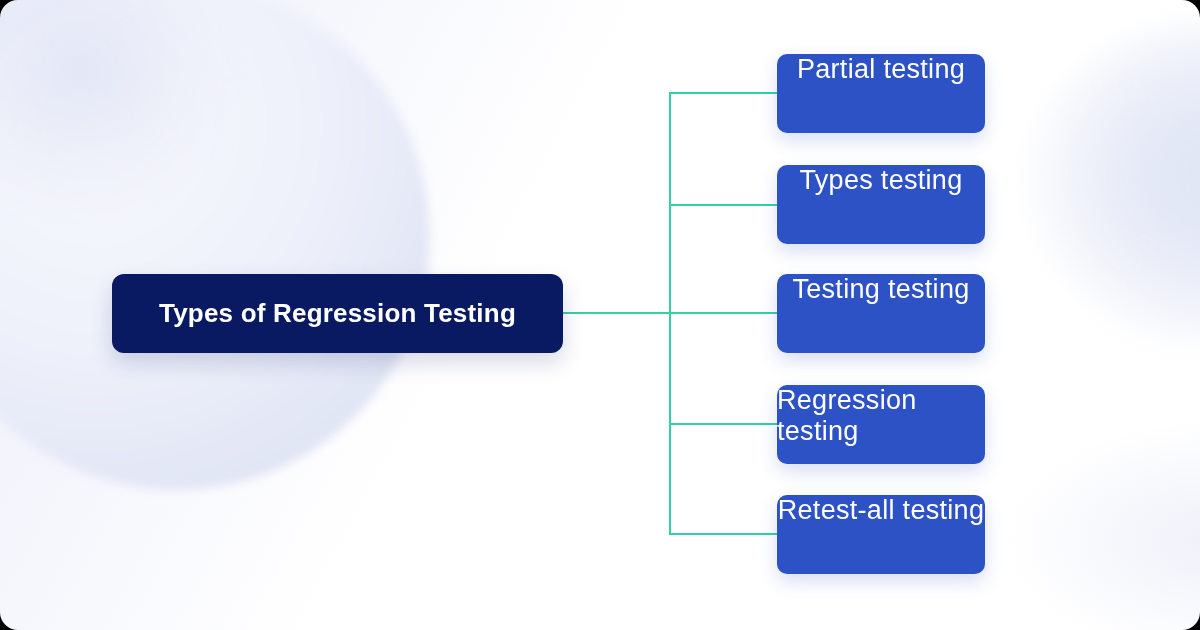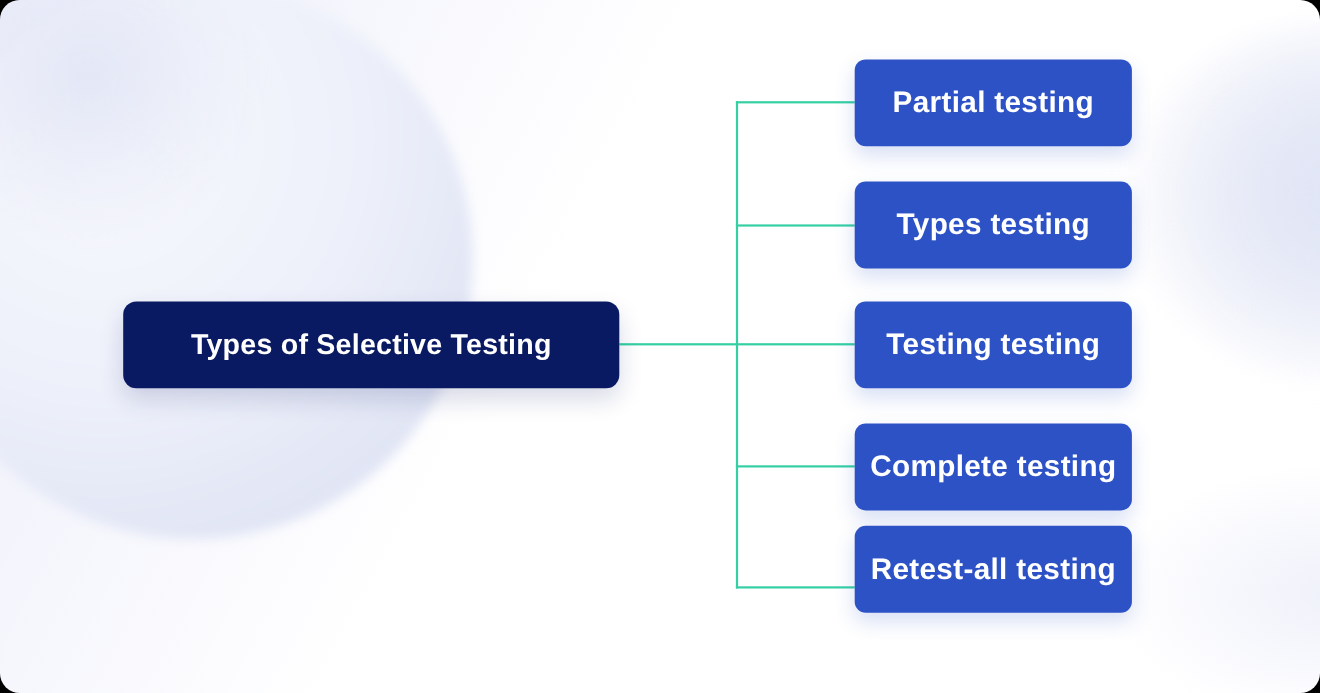--- a/index.html
+++ b/index.html
@@ -69,30 +69,29 @@
     color: var(--text, #ffffff);
     font-size: 26px;
     font-weight: 700;
     letter-spacing: 0.2px;
     box-shadow: 0 10px 22px rgba(10, 26, 98, 0.16);
     z-index: 2;
   }
   .branch-node {
     position: absolute;
     left: 777px;
-    width: 252px;
+    width: 208px;
     height: 79px;
     background: var(--node-bg, #2d52c6);
     border-radius: 10px;
     display: flex;
-    align-items: center;
     justify-content: center;
     color: var(--text, #ffffff);
     font-size: 27px;
-    font-weight: 700;
+    font-weight: 400;
     letter-spacing: 0.3px;
     box-shadow: 0 8px 18px rgba(45, 82, 198, 0.18);
     z-index: 2;
   }
 </style>
 </head>
 <body>
 
 <div class="canvas">
 
@@ -101,32 +100,32 @@
   <div class="blob blob-right"></div>
 
   <div class="connector" style="left:669px; top:92px; width:2px; height:443px;"></div>
   <div class="connector" style="left:563px; top:312px; width:214px; height:2px;"></div>
   <div class="connector" style="left:669px; top:92px; width:108px; height:2px;"></div>
   <div class="connector" style="left:669px; top:204px; width:108px; height:2px;"></div>
   <div class="connector" style="left:669px; top:423px; width:108px; height:2px;"></div>
   <div class="connector" style="left:669px; top:533px; width:108px; height:2px;"></div>
 
   <div class="root-node">
-    <span>Types of Selective Testing</span>
+    <span>Types of Regression Testing</span>
   </div>
 
   <div class="branch-node" style="top:54px;">
     <span>Partial testing</span>
   </div>
   <div class="branch-node" style="top:165px;">
     <span>Types testing</span>
   </div>
   <div class="branch-node" style="top:274px;">
     <span>Testing testing</span>
   </div>
   <div class="branch-node" style="top:385px;">
-    <span>Complete testing</span>
+    <span>Regression testing</span>
   </div>
-  <div class="branch-node" style="top:478px;">
+  <div class="branch-node" style="top:495px;">
     <span>Retest-all testing</span>
   </div>
 
 </div>
 
 </body></html>

